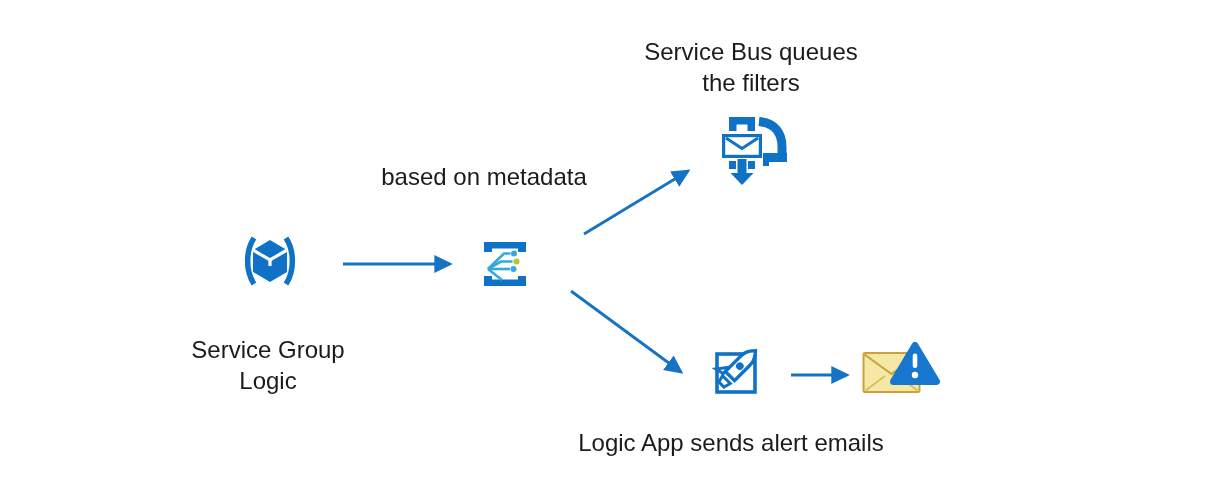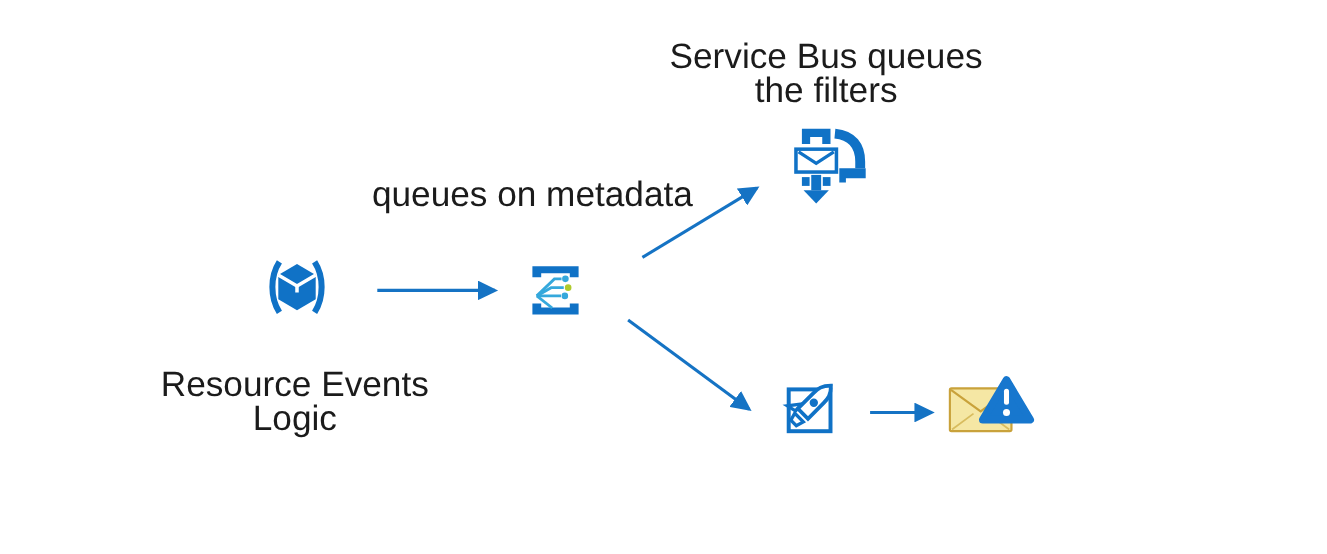--- a/index.html
+++ b/index.html
@@ -3,21 +3,21 @@
 <meta charset="utf-8">
 <style>
   html,body{margin:0;padding:0;background:#fff;}
   .canvas{
     position:relative;width:1206px;height:504px;background:#ffffff;
     font-family:"Liberation Sans", sans-serif;overflow:hidden;
   }
   .abs{position:absolute;}
   .node-label{
     position:absolute;text-align:center;color:#1b1b1b;
-    font-size:32px;line-height:31px;white-space:nowrap;
+    font-size:24px;line-height:31px;white-space:nowrap;
   }
   svg{display:block;}
 </style>
 </head>
 <body>
 
 <div class="canvas">
 
   <svg class="abs" style="left:0;top:0;" width="1206" height="504" viewBox="0 0 1206 504">
     <defs>
@@ -93,22 +93,23 @@
       <circle cx="53" cy="35" r="3.2" fill="#ffffff"></circle>
     </svg>
   </div>
 
   <div class="node-label" style="left:591px;top:36px;width:320px;">
     <div>Service Bus queues</div>
     <div>the filters</div>
   </div>
 
   <div class="node-label" style="left:324px;top:161px;width:320px;">
-    <div>queues on metadata</div>
+    <div>based on metadata</div>
   </div>
 
   <div class="node-label" style="left:108px;top:334px;width:320px;">
-    <div>Resource Events</div>
+    <div>Service Group</div>
     <div>Logic</div>
   </div>
 
+  <div class="node-label" style="left:521px;top:427px;width:420px;">Logic App sends alert emails</div>
 
 </div>
 
 </body></html>

